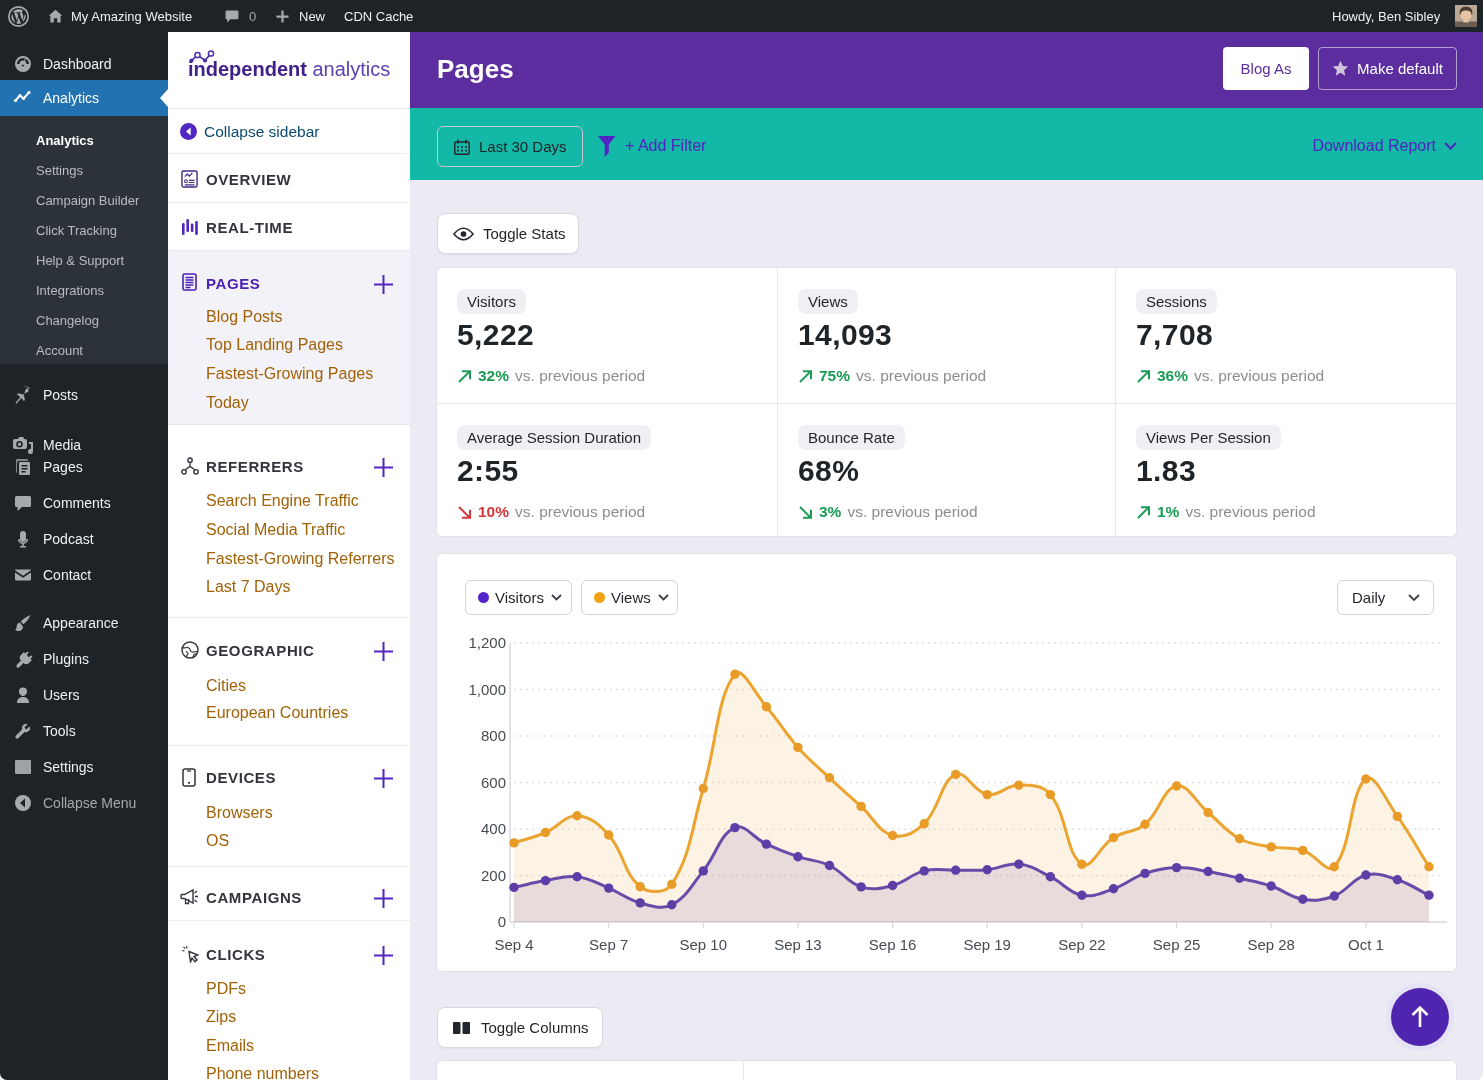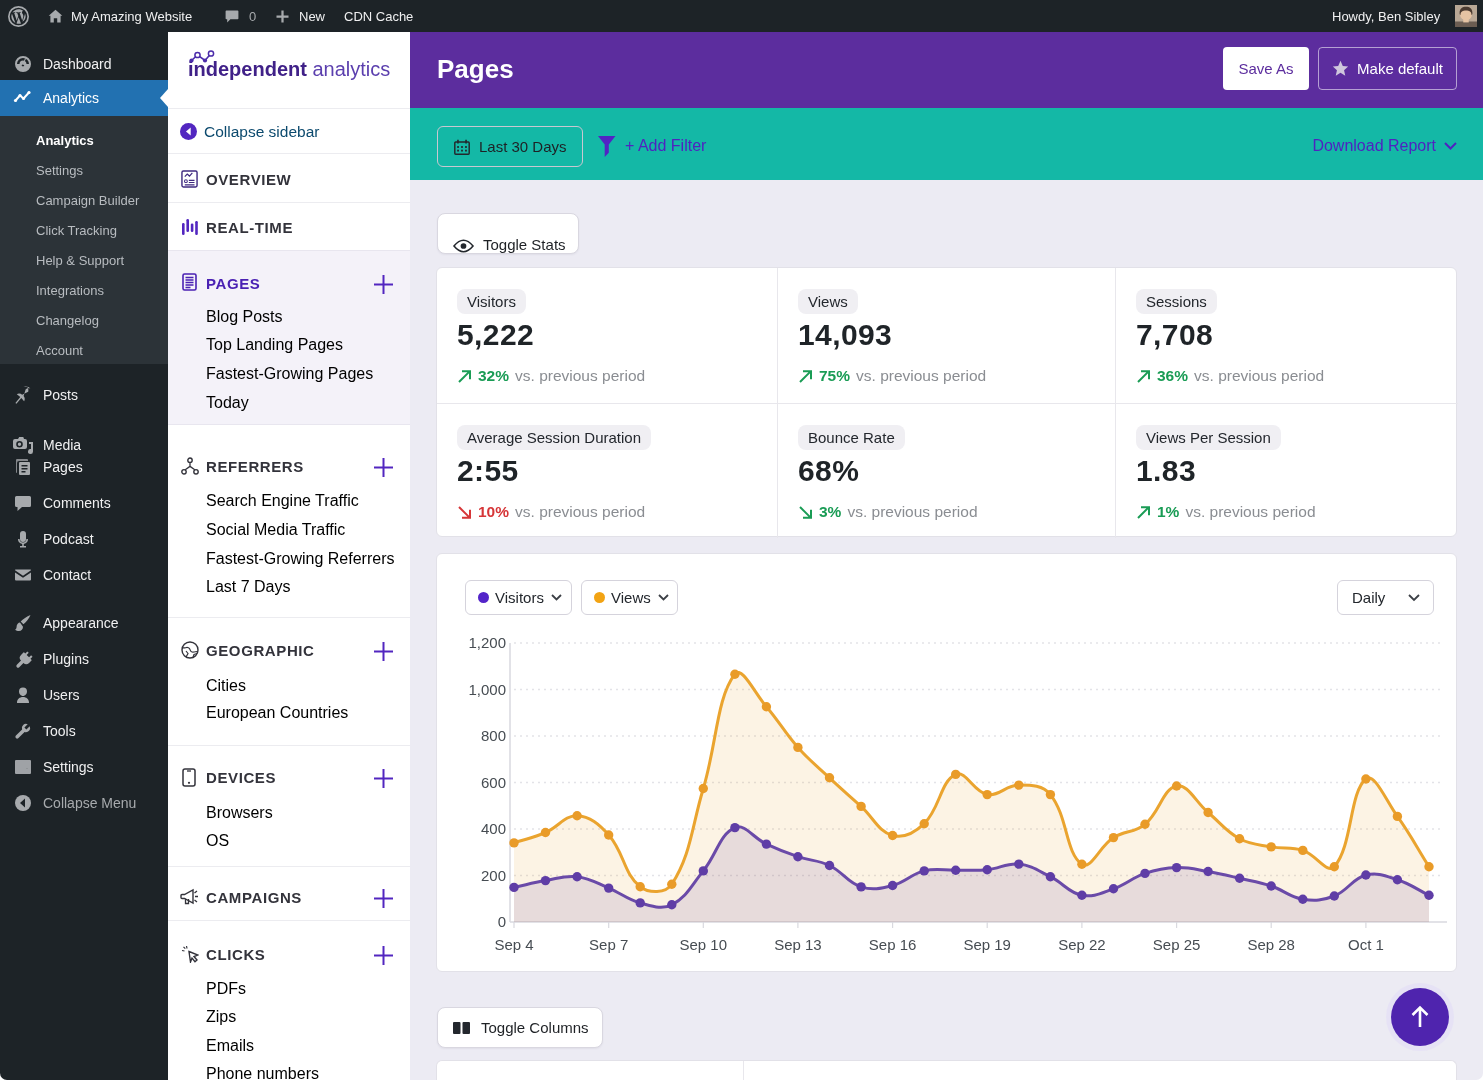--- a/index.html
+++ b/index.html
@@ -12,21 +12,21 @@
 
   
   #wpmenu { position:absolute; left:0; top:32px; width:168px; height:1048px; background:#1d2327; border-bottom-left-radius:7px; color:#f0f0f1; font-size:14px; }
   .wpitem { position:absolute; left:0; width:168px; height:36px; display:flex; align-items:center; }
   .wpitem .ico { width:20px; height:20px; margin-left:13px; margin-right:10px; flex:none; }
   .wpsub { position:absolute; left:0; width:168px; height:30px; line-height:30px; padding-left:36px; color:#b8bcc0; font-size:13px; }
 
   
   #iasb { position:absolute; left:168px; top:32px; width:242px; height:1048px; background:#ffffff; }
   .sbhead { font-weight:bold; font-size:15px; letter-spacing:.6px; color:#33333b; }
-  .sbitem { font-size:16px; color:#000000; }
+  .sbitem { font-size:16px; color:#a16207; }
 
   
   #pagehead { position:absolute; left:410px; top:32px; width:1073px; height:76px; background:#5c2d9e; }
   #filterbar { position:absolute; left:410px; top:108px; width:1073px; height:72px; background:#14b8a6; }
   #content { position:absolute; left:410px; top:180px; width:1073px; height:900px; background:#ecebf3; border-bottom-right-radius:7px; }
 
   .card { position:absolute; background:#fff; border:1px solid #e2e1e8; border-radius:6px; }
   .btnw { position:absolute; background:#fff; border:1px solid #d9d7e0; border-radius:8px; display:flex; align-items:center; padding-left:15px; font-size:15px; color:#1e2125; box-shadow:0 1px 2px rgba(30,30,60,.06); }
 
   .chip { display:inline-block; background:#f0eff3; border-radius:8px; font-size:15px; color:#23272d; padding:4px 10px; }
@@ -301,21 +301,21 @@
         <path stroke="#5226c0" stroke-width="2" d="M9.5 0v19M0 9.5h19"></path>
       </svg></div>
   <div class="sbitem" style="position:absolute; left:38px; top:948px;">PDFs</div>
   <div class="sbitem" style="position:absolute; left:38px; top:976px;">Zips</div>
   <div class="sbitem" style="position:absolute; left:38px; top:1005px;">Emails</div>
   <div class="sbitem" style="position:absolute; left:38px; top:1033px;">Phone numbers</div>
 </div>
 
 <div id="pagehead">
   <div style="position:absolute; left:27px; top:22px; font-size:26px; font-weight:bold; color:#fff;">Pages</div>
-  <div style="position:absolute; left:813px; top:15px; width:86px; height:43px; background:#fff; border-radius:4px; color:#5c2d9e; font-size:15px; display:flex; align-items:center; justify-content:center;">Save As</div>
+  <div style="position:absolute; left:813px; top:15px; width:86px; height:43px; background:#fff; border-radius:4px; color:#5c2d9e; font-size:15px; display:flex; align-items:center; justify-content:center;">Blog As</div>
   <div style="position:absolute; left:908px; top:15px; width:139px; height:43px; border:1px solid rgba(255,255,255,.55); border-radius:4px; color:#fff; font-size:15px; display:flex; align-items:center; justify-content:center; gap:8px;">
     <svg width="17" height="17" viewBox="0 0 20 20">
         <path fill="#cfc6dd" d="M10 1l2.7 6.1 6.3.6-4.8 4.3 1.4 6.4L10 15l-5.6 3.4 1.4-6.4L1 7.7l6.3-.6L10 1z"></path>
       </svg>
     <span>Make default</span>
   </div>
 </div>
 
 <div id="filterbar">
   <div style="position:absolute; left:27px; top:18px; width:146px; height:41px; border:1px solid #c9c7d1; border-radius:6px; display:flex; align-items:center; font-size:15px; color:#1e2125;">
@@ -340,21 +340,21 @@
   </div>
   <div style="position:absolute; left:215px; top:29px; font-size:16px; color:#4f23c0;">+ Add Filter</div>
   <div style="position:absolute; right:26px; top:29px; font-size:16px; color:#4f23c0; display:flex; align-items:center; gap:8px;">Download Report
     <svg width="13" height="8" viewBox="0 0 13 8">
         <path fill="none" stroke="#4f23c0" stroke-width="2" d="M1 1l5.5 5.5L12 1"></path>
       </svg>
   </div>
 </div>
 
 <div id="content">
-  <div class="btnw" style="left:27px; top:33px; width:142px; height:41px; gap:9px;align-items:flex-end;">
+  <div class="btnw" style="left:27px; top:33px; width:142px; height:41px; gap:9px;">
     <svg width="21" height="14" viewBox="0 0 22 14">
         <path fill="none" stroke="#23272d" stroke-width="1.6" d="M1 7c3.5-4.2 6.7-6 10-6s6.5 1.8 10 6c-3.5 4.2-6.7 6-10 6S4.5 11.2 1 7z"></path>
         <circle cx="11" cy="7" r="3" fill="#23272d"></circle>
       </svg>
     Toggle Stats
   </div>
 
   <div class="card" id="stats" style="left:26px; top:87px; width:1021px; height:270px;">
     <div style="position:absolute; left:340px; top:0; width:1px; height:270px; background:#e8e7ec;"></div>
     <div style="position:absolute; left:678px; top:0; width:1px; height:270px; background:#e8e7ec;"></div>

